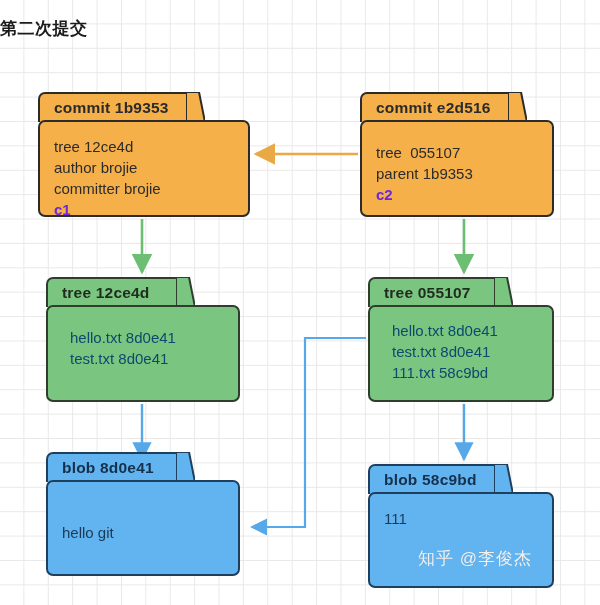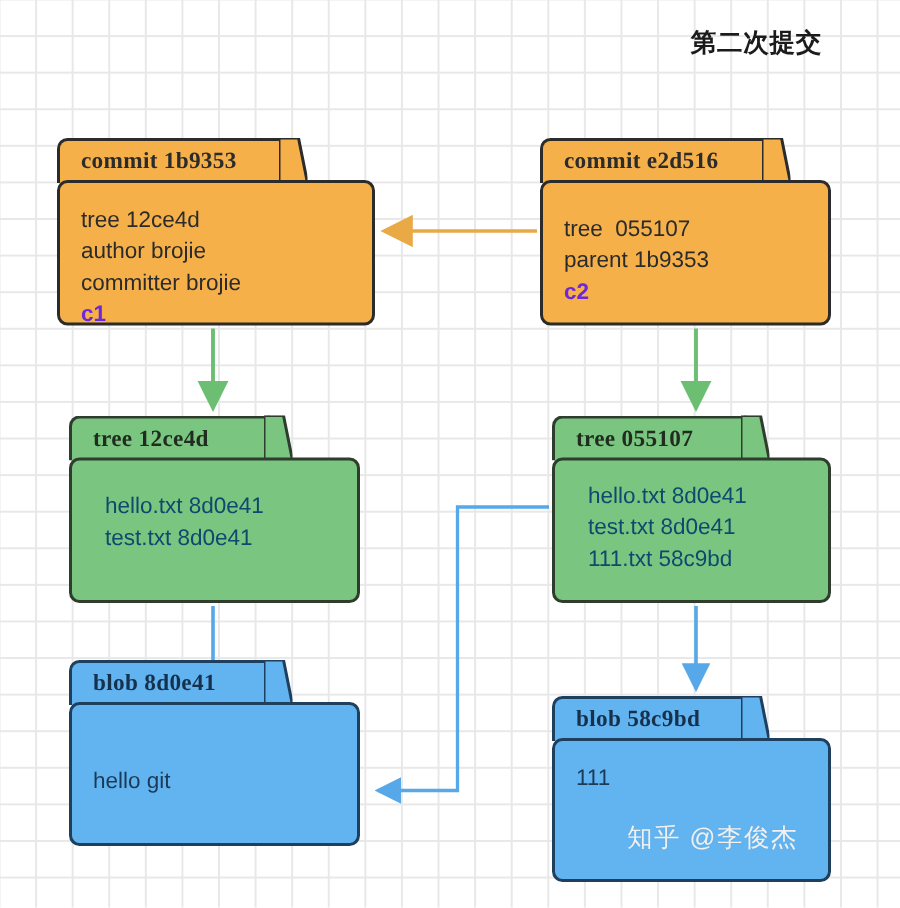--- a/index.html
+++ b/index.html
@@ -23,21 +23,21 @@
       linear-gradient(to bottom, #e8e8e8 1px, transparent 1px);
     background-size: 24.4px 24.4px;
     background-position: -1px -1px;
     overflow: hidden;
   }
   #diagram-title {
     position: absolute;
     top: 17px;
     left: 0;
     width: 548px;
-    text-align: right;
+    text-align: left;
     font-size: 17px;
     font-weight: bold;
     color: #1b1b1b;
     letter-spacing: 0.5px;
   }
   svg#edges {
     position: absolute;
     top: 0;
     left: 0;
     width: 600px;
@@ -51,21 +51,20 @@
     top: 0;
     left: 0;
     height: 30px;
     box-sizing: border-box;
     display: flex;
     align-items: center;
     padding-left: 14px;
     font-size: 15.5px;
     font-weight: bold;
     letter-spacing: 0.2px;
-    font-family: Liberation Serif, serif;
   }
   .node-body {
     position: absolute;
     top: 28px;
     left: 0;
     box-sizing: border-box;
     padding: 14px 0 10px 14px;
     border-radius: 7px;
   }
   .node-line {
@@ -149,21 +148,21 @@
   #commit-e2d516 .node-body { width: 194px; height: 97px; }
 
   #tree-12ce4d { left: 46px; top: 277px; width: 194px; height: 125px; }
   #tree-12ce4d .node-tab { width: 134px; border-bottom: none; }
   #tree-12ce4d .node-body { width: 194px; height: 97px; padding-top: 20px; }
 
   #tree-055107 { left: 368px; top: 277px; width: 186px; height: 125px; }
   #tree-055107 .node-tab { width: 130px; border-bottom: none; }
   #tree-055107 .node-body { width: 186px; height: 97px; padding-top: 13px; }
 
-  #blob-8d0e41 { left: 46px; top: 440px; width: 194px; height: 139px; }
+  #blob-8d0e41 { left: 46px; top: 452px; width: 194px; height: 139px; }
   #blob-8d0e41 .node-tab { width: 134px; border-bottom: none; }
   #blob-8d0e41 .node-body { width: 194px; height: 96px; padding-top: 40px; }
 
   #blob-58c9bd { left: 368px; top: 464px; width: 172px; height: 124px; }
   #blob-58c9bd .node-tab { width: 130px; border-bottom: none; }
   #blob-58c9bd .node-body { width: 186px; height: 96px; }
 
   #watermark {
     position: absolute;
     left: 418px;

